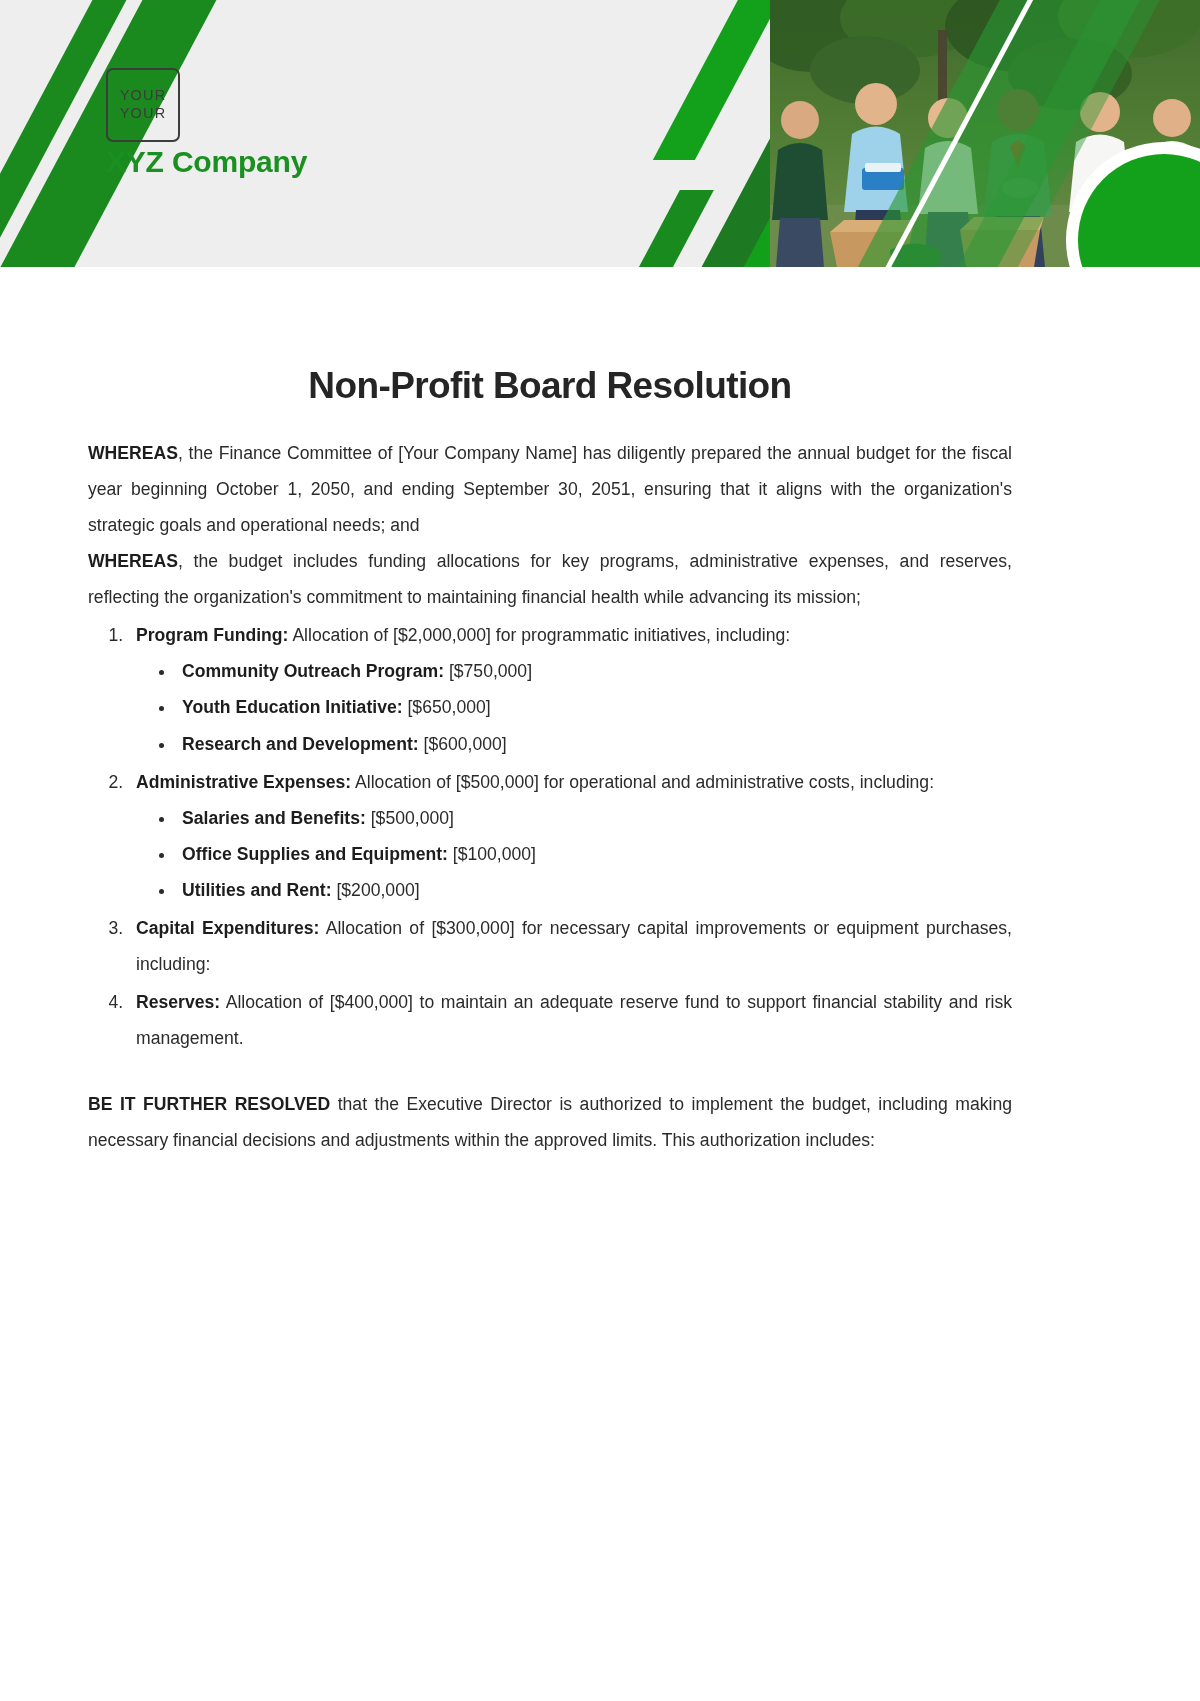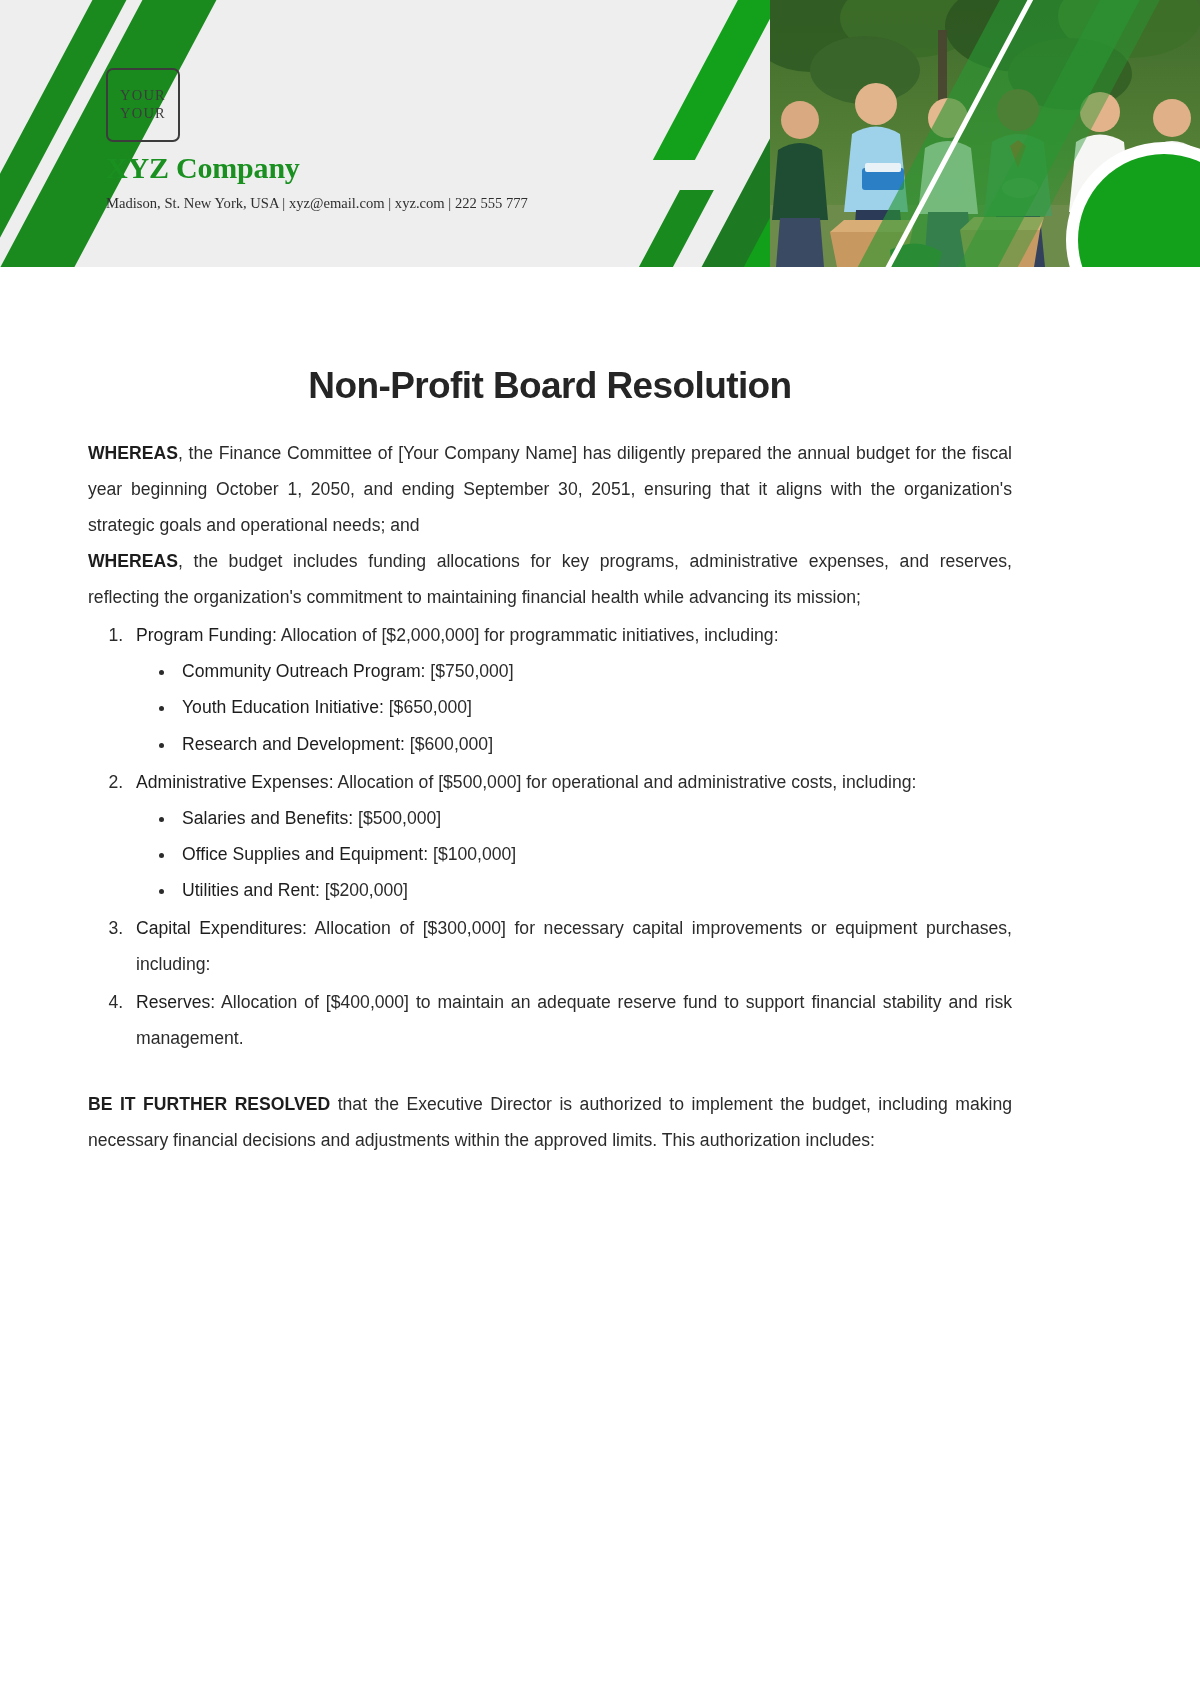--- a/index.html
+++ b/index.html
@@ -105,37 +105,36 @@
     border-radius: 50%;
     background: #13a01b;
   }
 
   
   .identity {
     position: absolute;
     left: 106px; top: 68px;
     width: 520px;
     z-index: 5;
-    font-family: Liberation Serif, serif;
   }
   .logo-box {
     width: 74px; height: 74px;
     border: 2px solid #3c3c3c;
     border-radius: 7px;
     display: flex;
     flex-direction: column;
     align-items: center;
     justify-content: center;
     line-height: 1.22;
     font-size: 14.5px;
     letter-spacing: 1.2px;
     color: #3c3c3c;
   }
   .company-name {
-    margin-top: 9px;
+    margin-top: 3px;
     font-size: 30px;
     font-weight: bold;
     color: #1a9020;
     letter-spacing: -0.2px;
   }
   .company-contact {
     margin-top: 8px;
     font-size: 14.6px;
     color: #2f2f2f;
     line-height: 1.45;
@@ -185,21 +184,21 @@
     margin: 0 0 0 0;
     padding-left: 40px;
     list-style-type: disc;
   }
   ul.sub > li {
     font-size: 17.6px;
     line-height: 2.05;
     text-align: left;
     padding-left: 6px;
   }
-  .bold { font-weight: normal; color: #1d1d1d; margin-top: 15px; }
+  .bold { font-weight: bold; color: #1d1d1d; margin-top: 15px; }
 
   .gap { height: 30px; }
 </style>
 </head>
 <body>
 
 <div class="header">
 
   <div class="stripe stripe-l1"></div>
   <div class="stripe stripe-l2"></div>
@@ -281,21 +280,20 @@
 
   <div class="circle-ring"></div>
   <div class="circle-fill"></div>
 
   <div class="identity">
     <div class="logo-box">
       <span>YOUR</span>
       <span>YOUR</span>
     </div>
     <div class="company-name">XYZ Company</div>
-    <div class="company-contact">Madison, St. New York, USA | xyz@email.com | xyz.com | 222 555 777</div>
   </div>
 </div>
 
 <div class="doc">
   <div class="doc-inner">
 
     <h1 class="doc-title">Non-Profit Board Resolution</h1>
 
 
     <p class="para">

